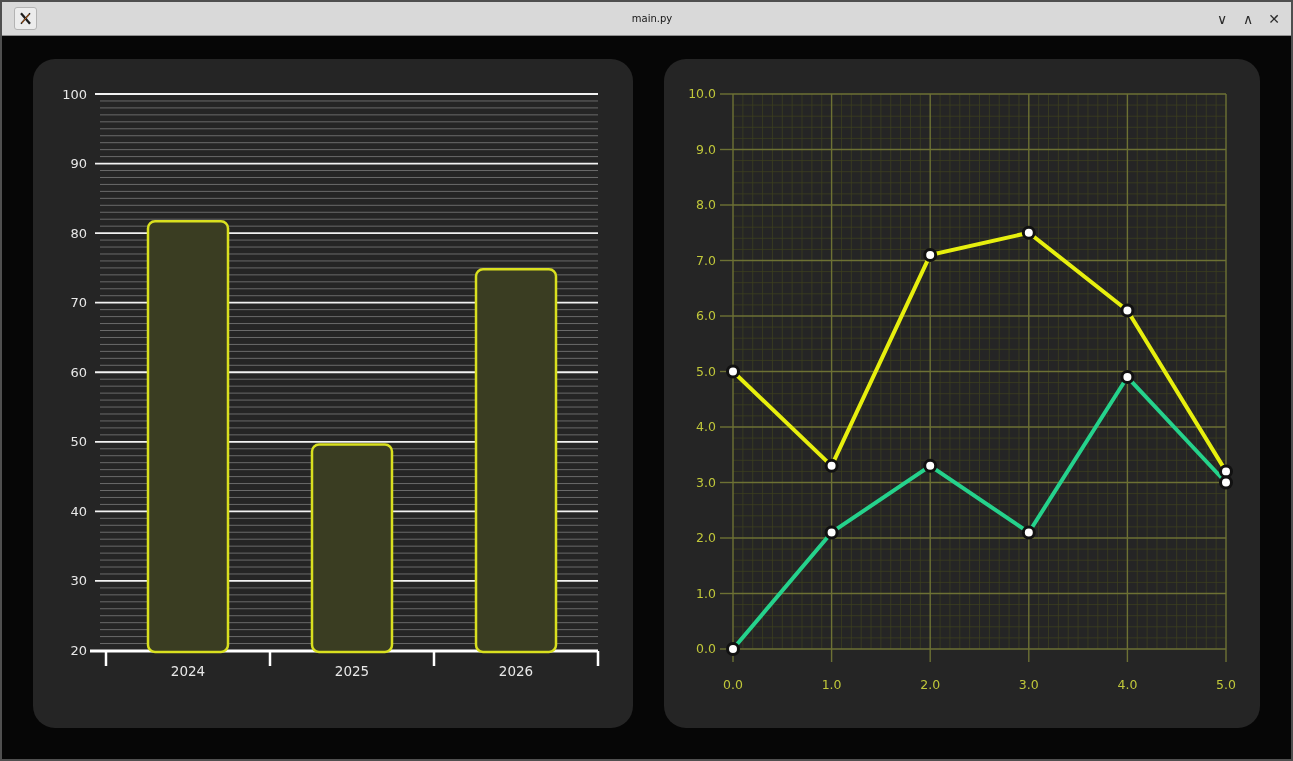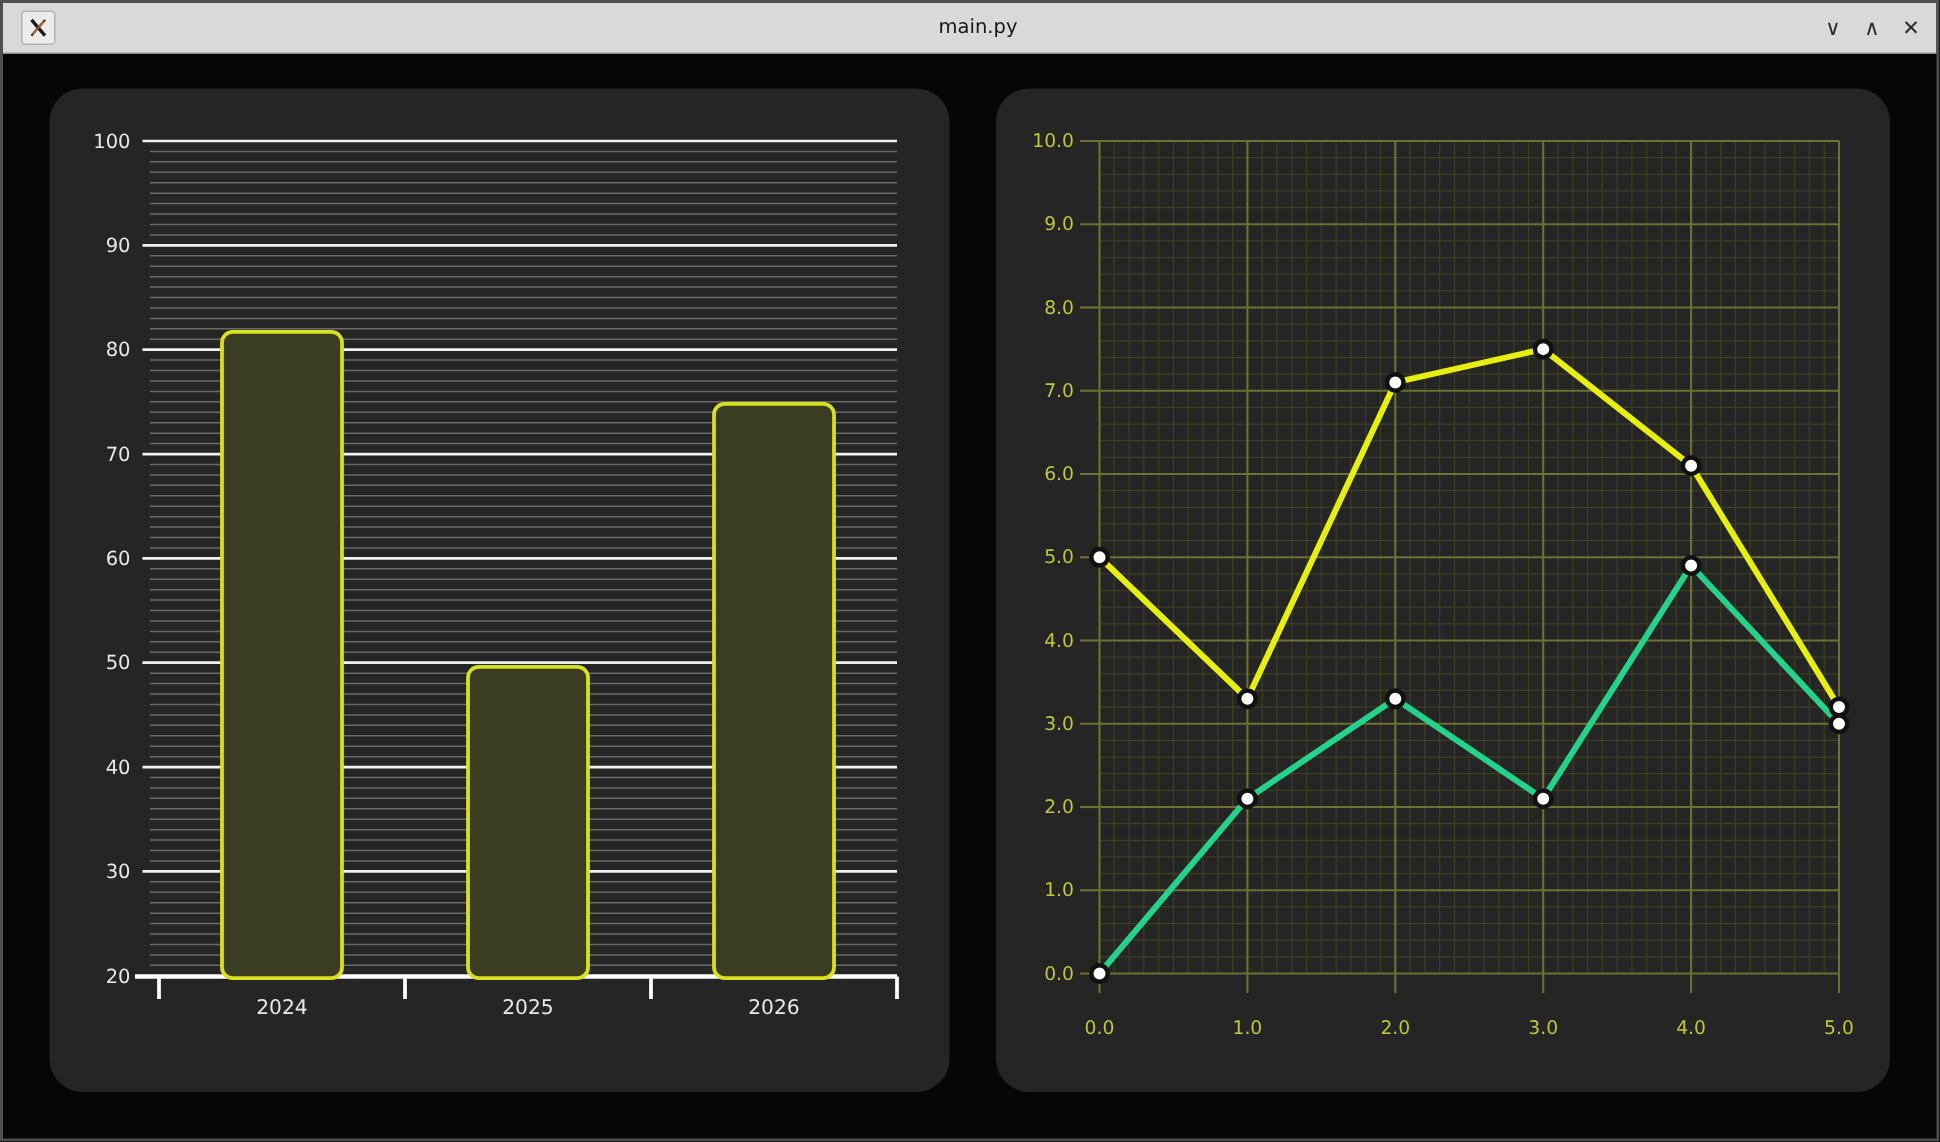--- a/index.html
+++ b/index.html
@@ -9,21 +9,21 @@
     font-family:"DejaVu Sans","Liberation Sans",sans-serif;
   }
   .titlebar{
     position:absolute;left:0;top:0;width:100%;height:33px;background:#d9d9d9;
     border-bottom:1px solid #8f8f8f;display:flex;align-items:center;justify-content:center;
   }
   .tb-icon{
     position:absolute;left:12px;top:5px;width:21px;height:21px;background:#ececec;
     border:1px solid #b3b3b3;border-radius:3px;display:flex;align-items:center;justify-content:center;
   }
-  .tb-title{font-size:13px;color:#151515;margin-left:11px;}
+  .tb-title{font-size:10px;color:#151515;margin-left:11px;}
   .tb-controls{
     position:absolute;right:10px;top:0;height:100%;display:flex;gap:12px;align-items:center;
     font-size:14px;color:#2b2b2b;
   }
   .tb-controls span{width:14px;text-align:center;cursor:default;line-height:1;}
   .panel{position:absolute;top:57px;height:669px;background:#252525;border-radius:22px;}
   .panel-left{left:31px;width:600px;}
   .panel-right{left:662px;width:596px;}
   .panel svg{display:block;width:100%;height:100%;}
 </style>

